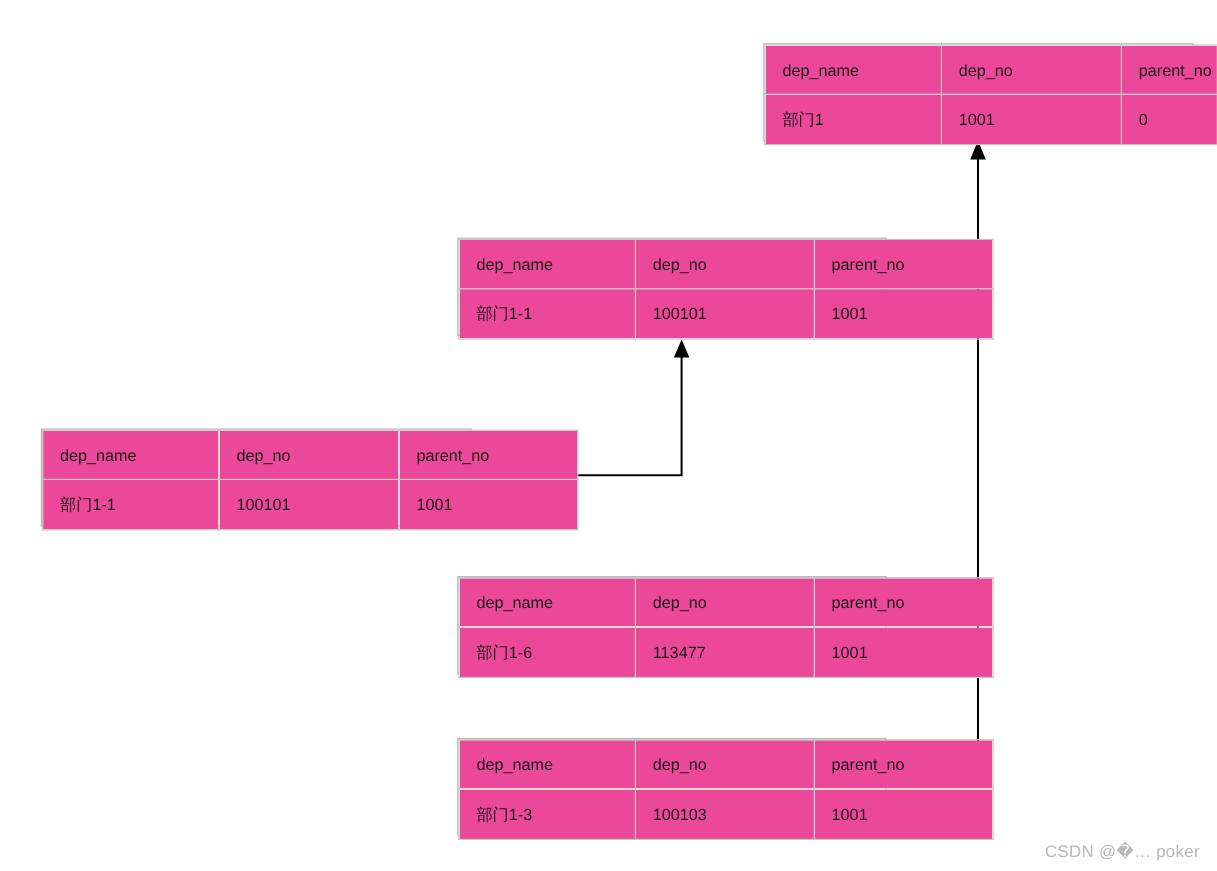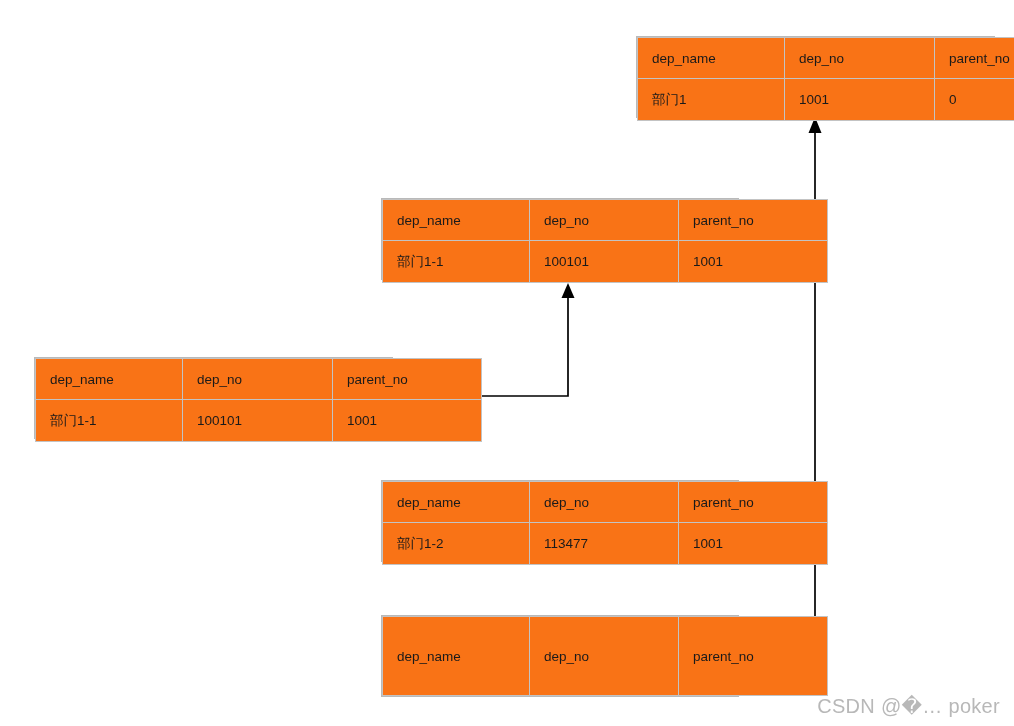--- a/index.html
+++ b/index.html
@@ -47,21 +47,21 @@
   }
   .dep-table td {
     border: 1px solid #c3c3c3;
     padding: 0 14px;
     font-size: 13.5px;
     color: #1a1a1a;
     font-family: "Liberation Sans", "DejaVu Sans", sans-serif;
     white-space: nowrap;
     overflow: hidden;
     vertical-align: middle;
-    background: #f97316;
+    background: #ec4899;
   }
   .dep-table tr.header-row td {
     height: 40px;
   }
   .dep-table tr.value-row td {
     height: 41px;
   }
 
   
   #table-root {
@@ -103,21 +103,21 @@
     height: 82px;
   }
   #table-detail .c0 { width: 118px; }
   #table-detail .c1 { width: 121px; }
   #table-detail .c2 { width: 120px; }
 
   .watermark {
     position: absolute;
     right: 14px;
     bottom: 8px;
-    font-size: 20px;
+    font-size: 14px;
     color: #b8b8b8;
     font-family: "Liberation Sans", "DejaVu Sans", sans-serif;
     letter-spacing: 0.3px;
     user-select: none;
   }
 </style>
 </head>
 <body>
 
 <div id="canvas">
@@ -177,35 +177,40 @@
 
   <div class="dep-table mid-table" id="table-child-2">
     <table>
       <tbody>
           <tr class="header-row">
         <td class="c0">dep_name</td>
         <td class="c1">dep_no</td>
         <td class="c2">parent_no</td>
       </tr>
       <tr class="value-row">
-        <td class="c0">部门1-2</td>
+        <td class="c0">部门1-6</td>
         <td class="c1">113477</td>
         <td class="c2">1001</td>
       </tr>
     </tbody>
       </table>
   </div>
 
   <div class="dep-table mid-table" id="table-child-3">
     <table>
       <tbody>
           <tr class="header-row">
         <td class="c0">dep_name</td>
         <td class="c1">dep_no</td>
         <td class="c2">parent_no</td>
+      </tr>
+      <tr class="value-row">
+        <td class="c0">部门1-3</td>
+        <td class="c1">100103</td>
+        <td class="c2">1001</td>
       </tr>
     </tbody>
       </table>
   </div>
 
   <div class="dep-table" id="table-detail">
     <table>
       <tbody>
           <tr class="header-row">
         <td class="c0">dep_name</td>

